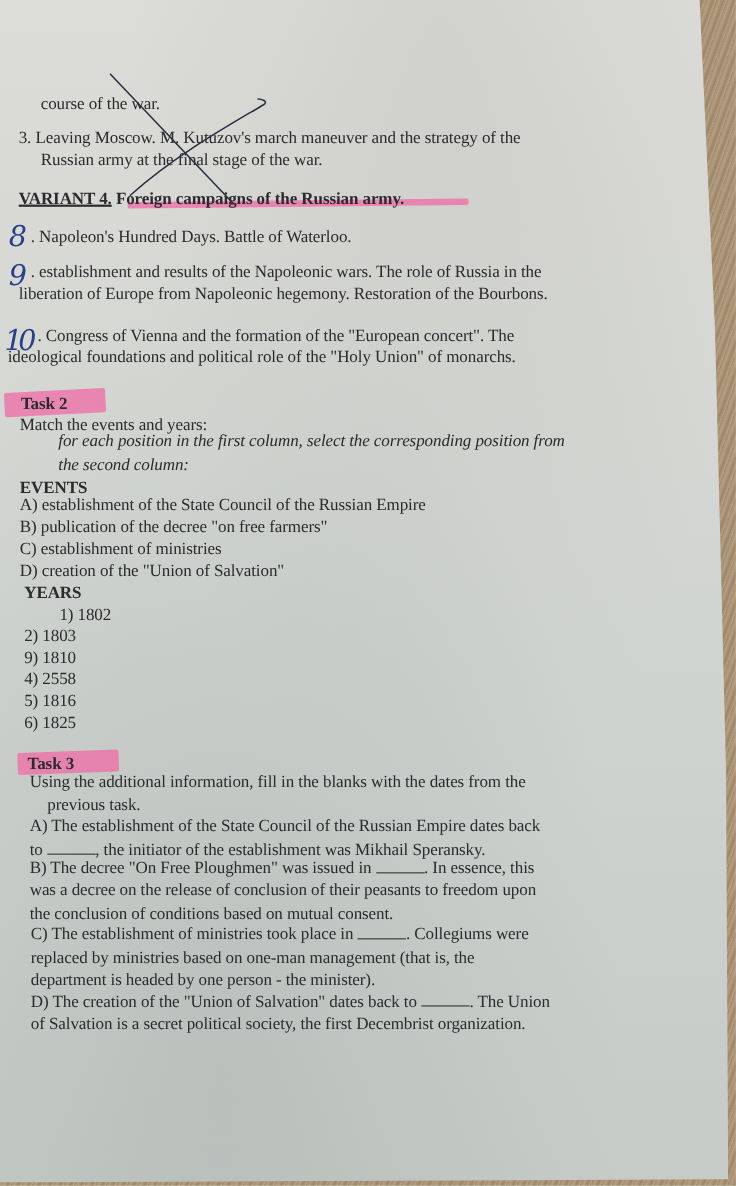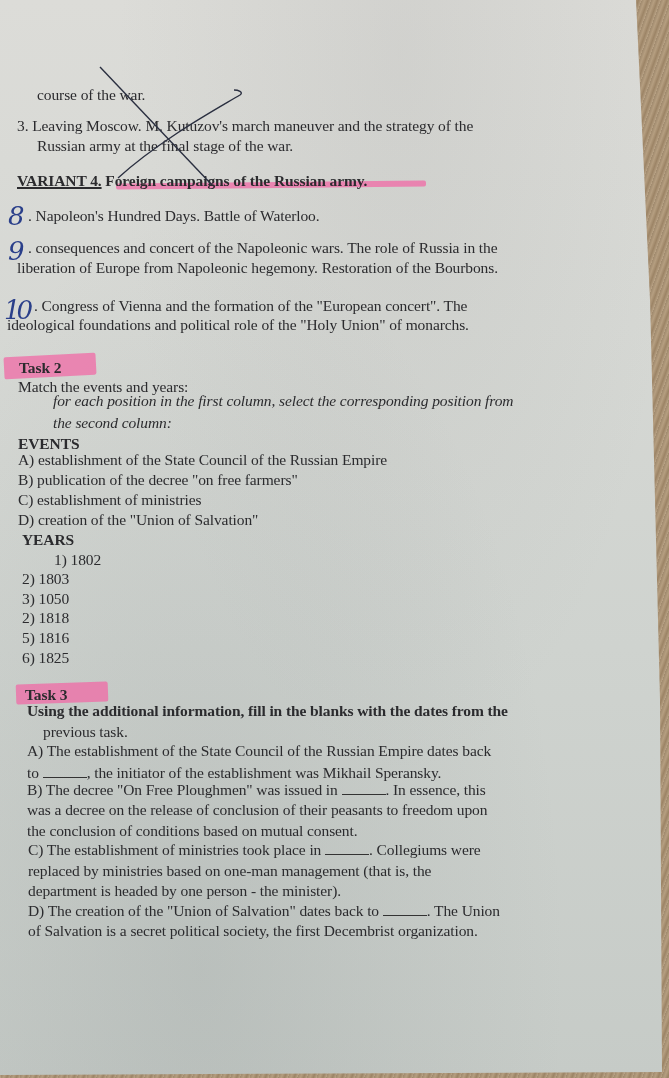--- a/index.html
+++ b/index.html
@@ -43,48 +43,48 @@
 <div class="hl" style="left:116px;top:182px;width:310px;height:6px;transform:rotate(-0.6deg);"></div>
 <div class="ln b" style="left:17px;top:172px;">
   <span class="vunder">VARIANT 4.</span>
   <span>Foreign campaigns of the Russian army.</span>
 </div>
 
 <div class="hw" style="left:8px;top:203px;">8</div>
 <div class="ln" style="left:28px;top:207px;">. Napoleon's Hundred Days. Battle of Waterloo.</div>
 
 <div class="hw" style="left:8px;top:238px;">9</div>
-<div class="ln" style="left:28px;top:239px;">. consequences and concert of the Napoleonic wars. The role of Russia in the</div>
+<div class="ln" style="left:28px;top:239px;">. establishment and results of the Napoleonic wars. The role of Russia in the</div>
 <div class="ln" style="left:17px;top:259px;">liberation of Europe from Napoleonic hegemony. Restoration of the Bourbons.</div>
 
 <div class="hw" style="left:4px;top:297px;letter-spacing:-4px;">10</div>
 <div class="ln" style="left:34px;top:297px;">. Congress of Vienna and the formation of the "European concert". The</div>
 <div class="ln" style="left:7px;top:316px;">ideological foundations and political role of the "Holy Union" of monarchs.</div>
 
 <div class="hl" style="left:4px;top:355px;width:92px;height:22px;transform:rotate(-3deg);"></div>
 <div class="ln b" style="left:19px;top:359px;">Task 2</div>
 <div class="ln" style="left:18px;top:378px;">Match the events and years:</div>
 <div class="ln it" style="left:18px;top:392px;">for each position in the first column, select the corresponding position from</div>
 <div class="ln it" style="left:18px;top:414px;">the second column:</div>
 <div class="ln b" style="left:18px;top:435px;">EVENTS</div>
 <div class="ln" style="left:18px;top:451px;">A) establishment of the State Council of the Russian Empire</div>
 <div class="ln" style="left:18px;top:471px;">B) publication of the decree "on free farmers"</div>
 <div class="ln" style="left:18px;top:491px;">C) establishment of ministries</div>
 <div class="ln" style="left:18px;top:511px;">D) creation of the "Union of Salvation"</div>
 <div class="ln b" style="left:22px;top:531px;">YEARS</div>
 <div class="ln" style="left:22px;top:551px;margin-left:32px;">1) 1802</div>
 <div class="ln" style="left:22px;top:570px;">2) 1803</div>
-<div class="ln" style="left:22px;top:590px;">3) 1050</div>
-<div class="ln" style="left:22px;top:609px;">2) 1818</div>
+<div class="ln" style="left:22px;top:590px;">9) 1810</div>
+<div class="ln" style="left:22px;top:609px;">4) 2558</div>
 <div class="ln" style="left:22px;top:629px;">5) 1816</div>
 <div class="ln" style="left:22px;top:649px;">6) 1825</div>
 
 <div class="hl" style="left:16px;top:683px;width:92px;height:20px;transform:rotate(-2deg);"></div>
 <div class="ln b" style="left:25px;top:686px;">Task 3</div>
-<div class="ln" style="left:27px;top:702px;font-weight:bold;">Using the additional information, fill in the blanks with the dates from the</div>
+<div class="ln" style="left:27px;top:702px;">Using the additional information, fill in the blanks with the dates from the</div>
 <div class="ln" style="left:27px;top:723px;margin-left:16px;">previous task.</div>
 <div class="ln" style="left:27px;top:742px;">A) The establishment of the State Council of the Russian Empire dates back</div>
 <div class="ln" style="left:27px;top:764px;">
   <span>to</span>
   <span class="blank"></span><span>, the initiator of the establishment was Mikhail Speransky.</span>
 </div>
 <div class="ln" style="left:27px;top:781px;">
   <span>B) The decree "On Free Ploughmen" was issued in</span>
   <span class="blank"></span><span>. In essence, this</span>
 </div>

